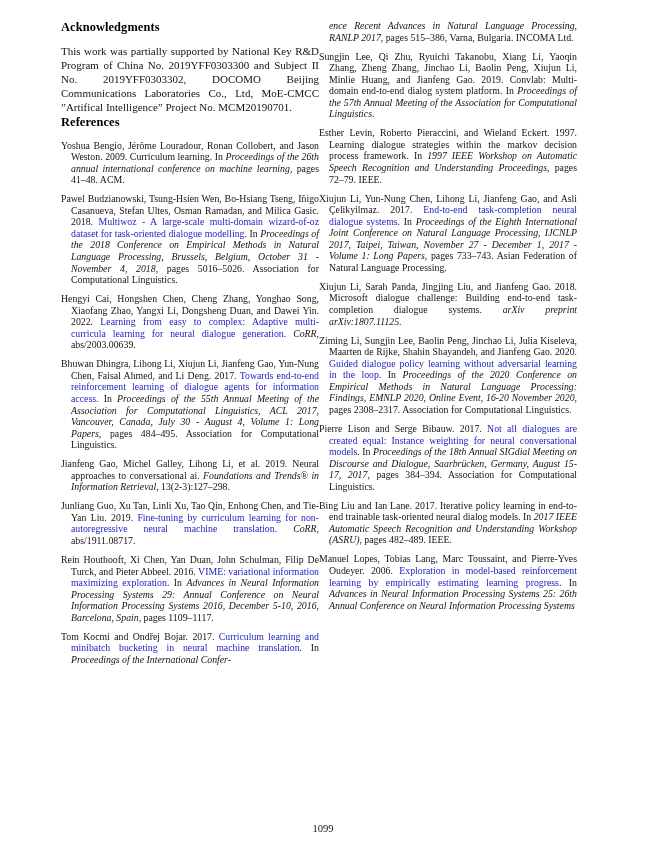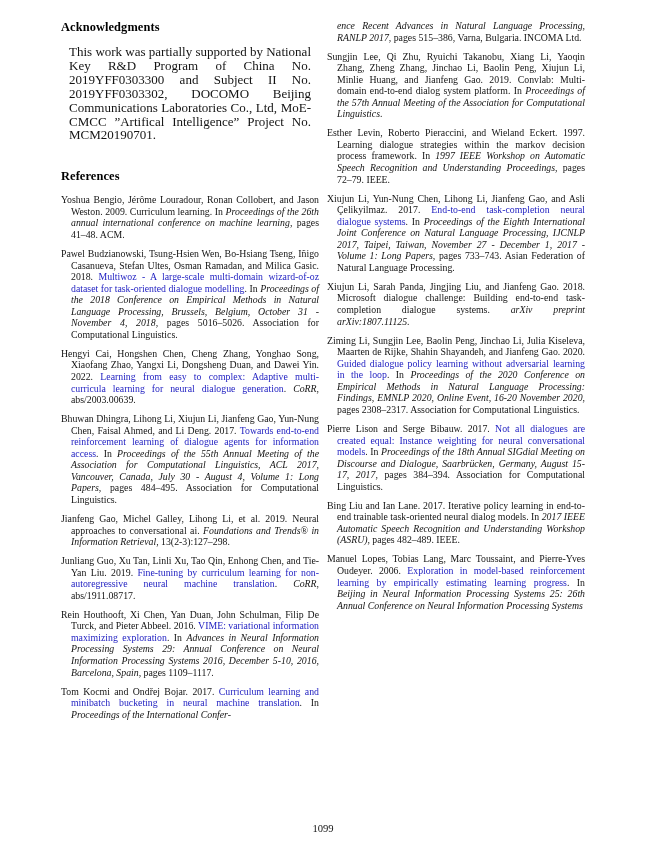--- a/index.html
+++ b/index.html
@@ -7,30 +7,30 @@
     position: relative;
     width: 654px; height: 852px;
     margin: 0 auto;
     background: #ffffff;
     box-sizing: border-box;
     padding: 20px 61px 0 61px;
     font-family: "Liberation Serif", "DejaVu Serif", serif;
     color: #131313;
     overflow: hidden;
   }
-  .columns { display: flex; gap: 8px; }
+  .columns { display: flex; gap: 0; }
   .col { width: 258px; box-sizing: border-box; }
   h2.sec-heading {
     font-size: 12.4px; font-weight: bold; color: #000;
     margin: 0 0 10px 0; letter-spacing: 0.1px;
   }
-  h2.refs-heading { margin-top: 27px; }
+  h2.refs-heading { }
   .ack-body {
-    font-size: 13px; line-height: 13.9px;
-    text-align: justify; margin: 8px; color: #131313;
+    font-size: 11px; line-height: 13.9px;
+    text-align: justify; margin: 0; color: #131313;
   }
   .ref {
     font-size: 9.8px; line-height: 11.55px;
     text-align: justify;
     margin: 0 0 7.5px 0;
     padding-left: 10px; text-indent: -10px;
     color: #131313;
   }
   .ref-cont { text-indent: 0; }
   .ref em { }
@@ -63,18 +63,18 @@
     <div class="col">
       <div id="refs-right">
           <p class="ref ref-cont"><em>ence Recent Advances in Natural Language Processing, RANLP 2017</em><span>, pages 515–386, Varna, Bulgaria. INCOMA Ltd.</span></p>
           <p class="ref"><span>Sungjin Lee, Qi Zhu, Ryuichi Takanobu, Xiang Li, Yaoqin Zhang, Zheng Zhang, Jinchao Li, Baolin Peng, Xiujun Li, Minlie Huang, and Jianfeng Gao. 2019. Convlab: Multi-domain end-to-end dialog system platform. In </span><em>Proceedings of the 57th Annual Meeting of the Association for Computational Linguistics</em><span>.</span></p>
           <p class="ref"><span>Esther Levin, Roberto Pieraccini, and Wieland Eckert. 1997. Learning dialogue strategies within the markov decision process framework. In </span><em>1997 IEEE Workshop on Automatic Speech Recognition and Understanding Proceedings</em><span>, pages 72–79. IEEE.</span></p>
           <p class="ref"><span>Xiujun Li, Yun-Nung Chen, Lihong Li, Jianfeng Gao, and Asli Çelikyilmaz. 2017. </span><a class="ref-link" href="#">End-to-end task-completion neural dialogue systems</a><span>. In </span><em>Proceedings of the Eighth International Joint Conference on Natural Language Processing, IJCNLP 2017, Taipei, Taiwan, November 27 - December 1, 2017 - Volume 1: Long Papers</em><span>, pages 733–743. Asian Federation of Natural Language Processing.</span></p>
           <p class="ref"><span>Xiujun Li, Sarah Panda, Jingjing Liu, and Jianfeng Gao. 2018. Microsoft dialogue challenge: Building end-to-end task-completion dialogue systems. </span><em>arXiv preprint arXiv:1807.11125</em><span>.</span></p>
           <p class="ref"><span>Ziming Li, Sungjin Lee, Baolin Peng, Jinchao Li, Julia Kiseleva, Maarten de Rijke, Shahin Shayandeh, and Jianfeng Gao. 2020. </span><a class="ref-link" href="#">Guided dialogue policy learning without adversarial learning in the loop</a><span>. In </span><em>Proceedings of the 2020 Conference on Empirical Methods in Natural Language Processing: Findings, EMNLP 2020, Online Event, 16-20 November 2020</em><span>, pages 2308–2317. Association for Computational Linguistics.</span></p>
           <p class="ref"><span>Pierre Lison and Serge Bibauw. 2017. </span><a class="ref-link" href="#">Not all dialogues are created equal: Instance weighting for neural conversational models</a><span>. In </span><em>Proceedings of the 18th Annual SIGdial Meeting on Discourse and Dialogue, Saarbrücken, Germany, August 15-17, 2017</em><span>, pages 384–394. Association for Computational Linguistics.</span></p>
           <p class="ref"><span>Bing Liu and Ian Lane. 2017. Iterative policy learning in end-to-end trainable task-oriented neural dialog models. In </span><em>2017 IEEE Automatic Speech Recognition and Understanding Workshop (ASRU)</em><span>, pages 482–489. IEEE.</span></p>
-          <p class="ref"><span>Manuel Lopes, Tobias Lang, Marc Toussaint, and Pierre-Yves Oudeyer. 2006. </span><a class="ref-link" href="#">Exploration in model-based reinforcement learning by empirically estimating learning progress</a><span>. In </span><em>Beijing in Neural Information Processing Systems 25: 26th Annual Conference on Neural Information Processing Systems</em></p>
+          <p class="ref"><span>Manuel Lopes, Tobias Lang, Marc Toussaint, and Pierre-Yves Oudeyer. 2006. </span><a class="ref-link" href="#">Exploration in model-based reinforcement learning by empirically estimating learning progress</a><span>. In </span><em>Advances in Neural Information Processing Systems 25: 26th Annual Conference on Neural Information Processing Systems</em></p>
         </div>
     </div>
   </div>
   <div class="page-number">1099</div>
 </div>
 
 </body></html>

